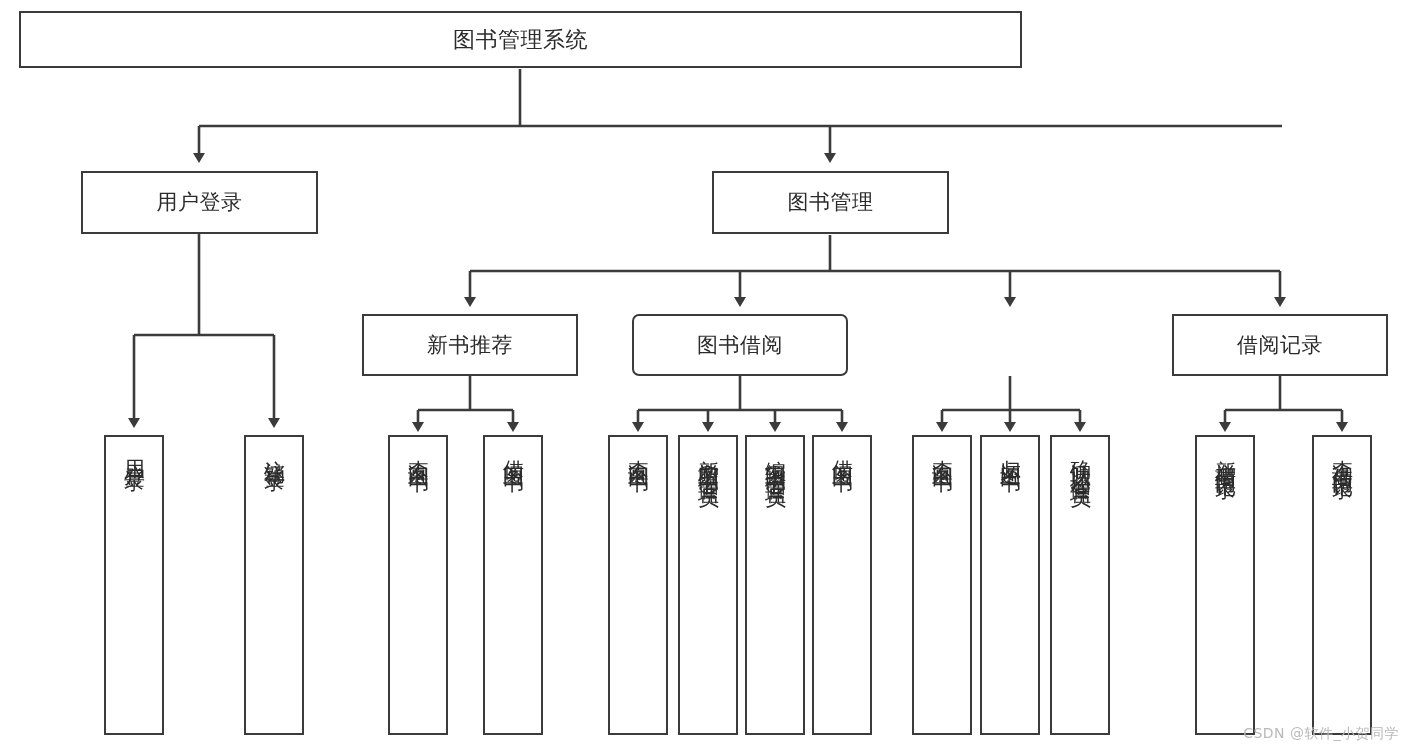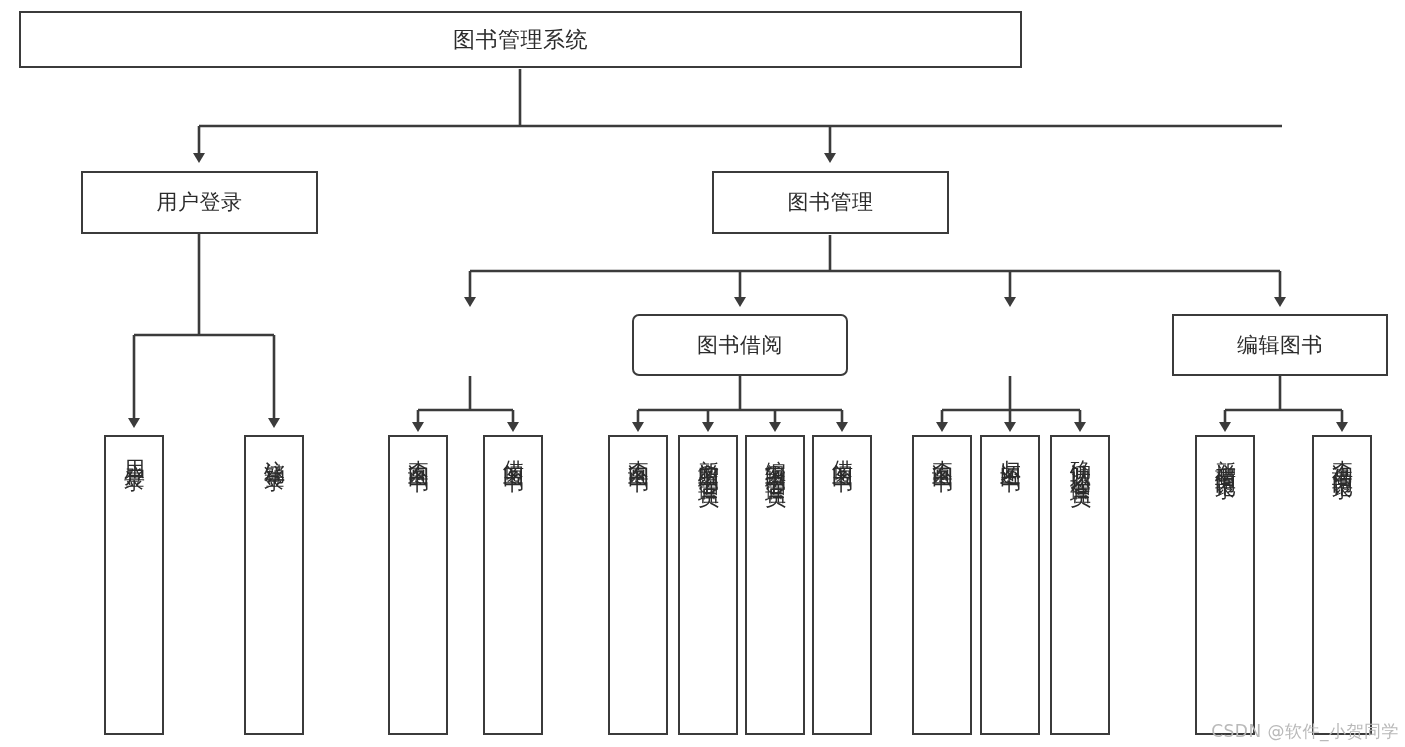--- a/index.html
+++ b/index.html
@@ -40,21 +40,21 @@
     line-height:1.0;
     letter-spacing:4px;
     white-space:nowrap;
   }
   .node.root .label{font-size:22px;}
 
   .watermark{
     position:absolute;
     right:6px;
     bottom:4px;
-    font-size:17px;
+    font-size:14px;
     color:#b9b9b9;
     white-space:nowrap;
     letter-spacing:0.5px;
   }
 </style>
 </head>
 <body>
 
 <div id="canvas">
 
@@ -112,25 +112,28 @@
     <span class="label">图书管理系统</span>
   </div>
 
   <div class="node horiz" style="left:81px;top:171px;width:237px;height:63px;">
     <span class="label">用户登录</span>
   </div>
   <div class="node horiz" style="left:712px;top:171px;width:237px;height:63px;">
     <span class="label">图书管理</span>
   </div>
 
+  <div class="node horiz" style="left:362px;top:314px;width:216px;height:62px;">
+    <span class="label">新书推荐</span>
+  </div>
   <div class="node horiz" style="left:632px;top:314px;width:216px;height:62px;border-radius:7px;">
     <span class="label">图书借阅</span>
   </div>
   <div class="node horiz" style="left:1172px;top:314px;width:216px;height:62px;">
-    <span class="label">编辑图书</span>
+    <span class="label">借阅记录</span>
   </div>
 
   <div class="node vert" style="left:104px;top:435px;width:60px;height:300px;">
     <span class="label">用户登录</span>
   </div>
   <div class="node vert" style="left:244px;top:435px;width:60px;height:300px;">
     <span class="label">注销登录</span>
   </div>
 
   <div class="node vert" style="left:388px;top:435px;width:60px;height:300px;">

